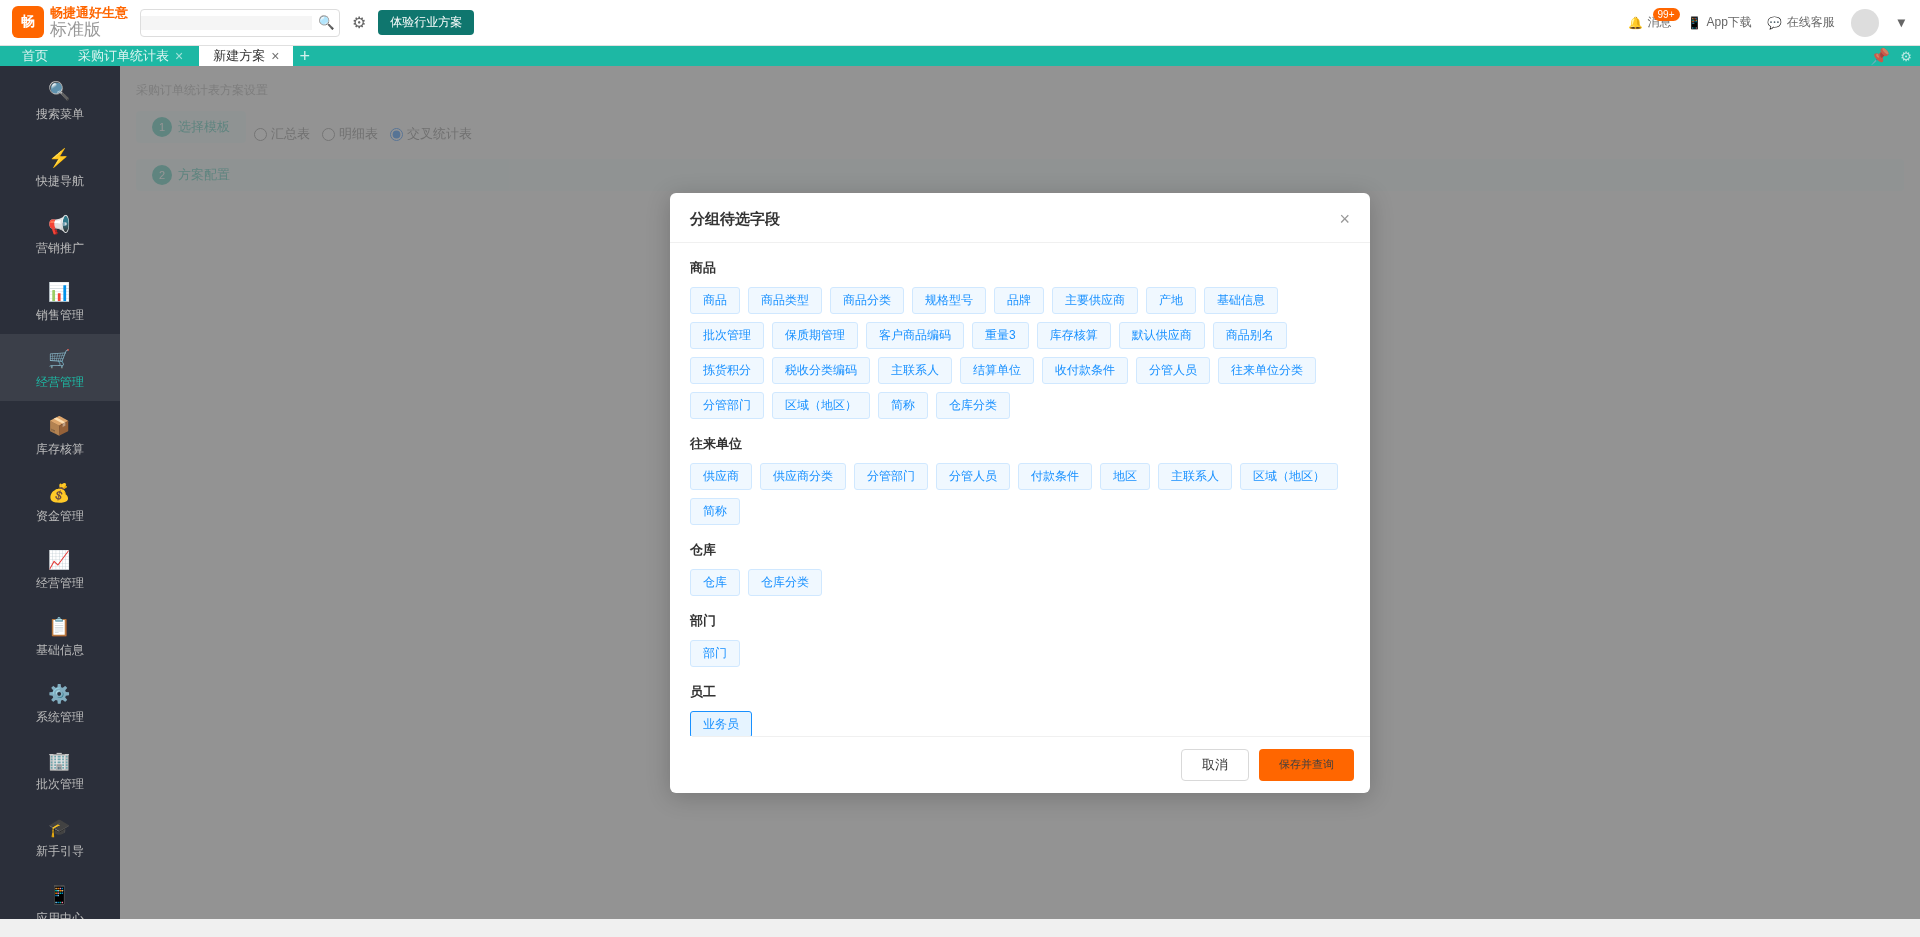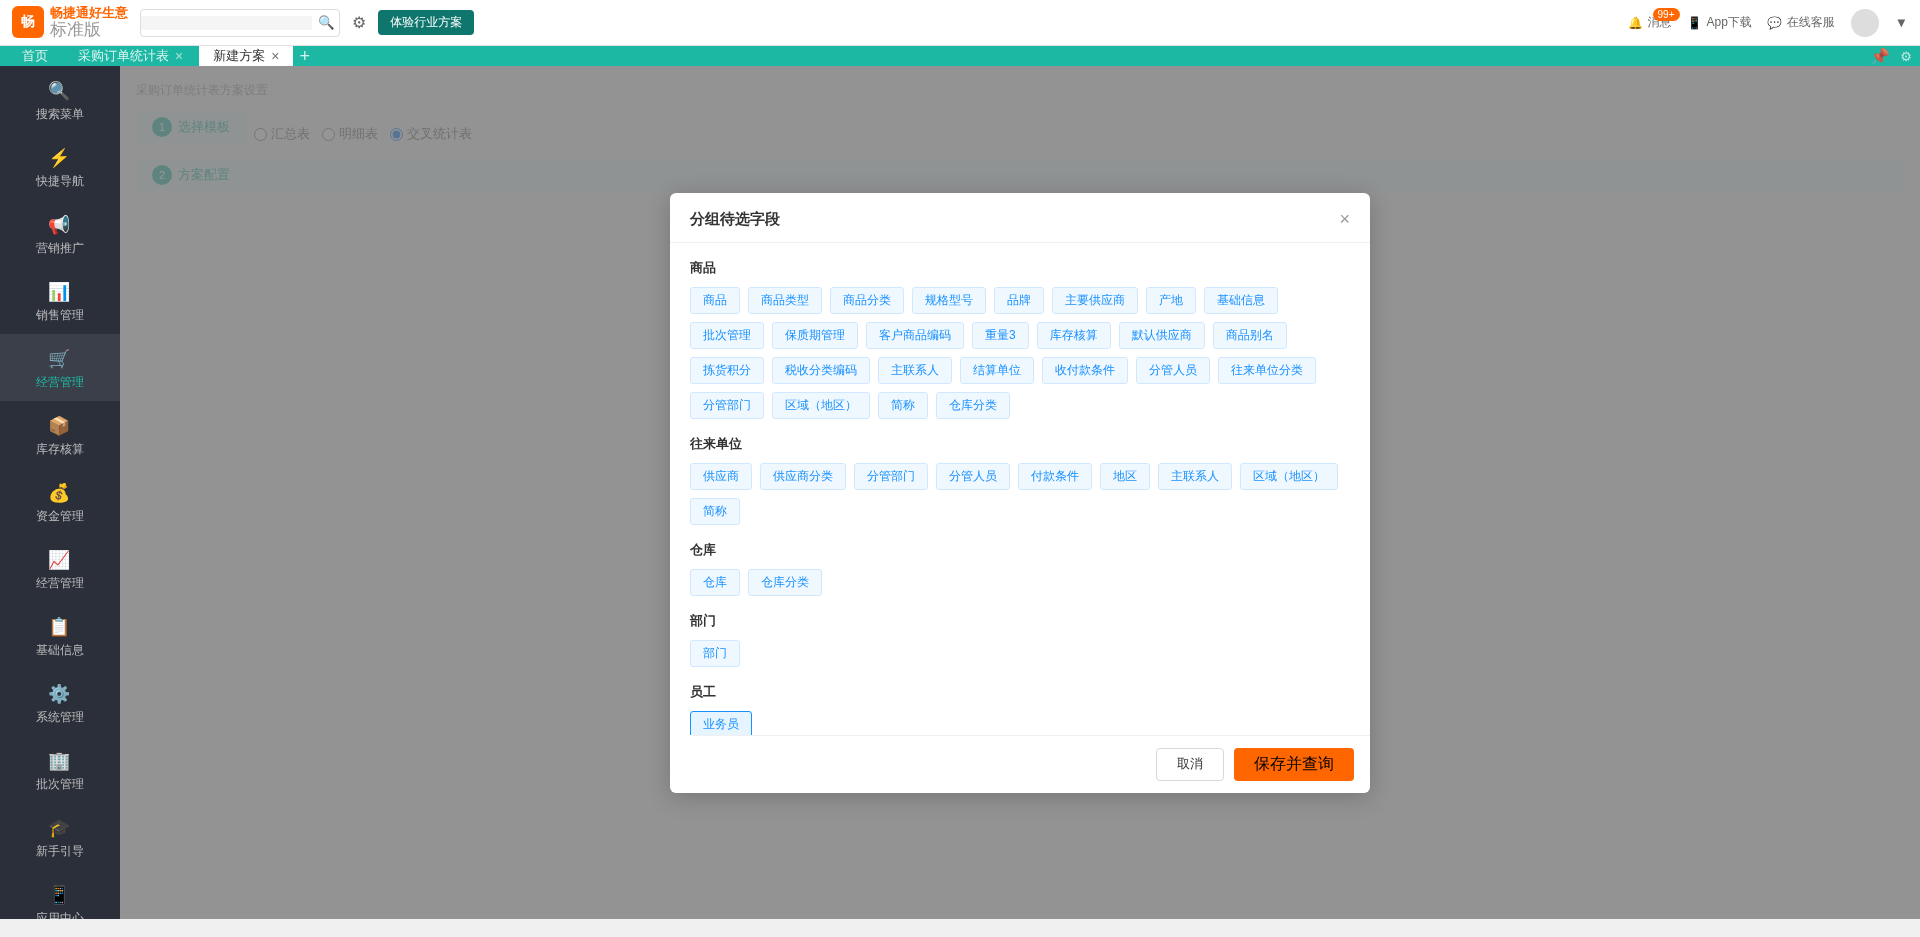--- a/index.html
+++ b/index.html
@@ -60,21 +60,21 @@
     
     .field-section { margin-bottom: 16px; }
     .section-title { font-size: 13px; font-weight: bold; color: #333; margin-bottom: 10px; }
     .field-chips { display: flex; flex-wrap: wrap; gap: 8px; }
     .field-chip { border: 1px solid #d0e8ff; background: #f0f8ff; color: #1890ff; padding: 4px 12px; border-radius: 3px; cursor: pointer; font-size: 12px; white-space: nowrap; }
     .field-chip.highlight { border-color: #1890ff; background: #e6f4ff; }
 
     
     .modal-footer { padding: 12px 16px; border-top: 1px solid #f0f0f0; display: flex; justify-content: flex-end; gap: 10px; margin-left: 22px; }
     .btn-cancel { padding: 6px 20px; border: 1px solid #d9d9d9; background: #fff; border-radius: 4px; cursor: pointer; color: #333; font-size: 13px; }
-    .btn-save { padding: 6px 20px; border: none; background: #f60; color: #000000; border-radius: 4px; cursor: pointer; font-size: 16px; }
+    .btn-save { padding: 6px 20px; border: none; background: #f60; color: #404040; border-radius: 4px; cursor: pointer; font-size: 11px; }
 
     
     .modal-body::-webkit-scrollbar { width: 6px; }
     .modal-body::-webkit-scrollbar-track { background: #f0f0f0; }
     .modal-body::-webkit-scrollbar-thumb { background: #ccc; border-radius: 3px; }
 
     
     .bg-content { padding: 16px; }
     .bg-breadcrumb { font-size: 12px; color: #999; margin-bottom: 12px; }
     .step-bar { display: flex; gap: 8px; margin-bottom: 16px; }

